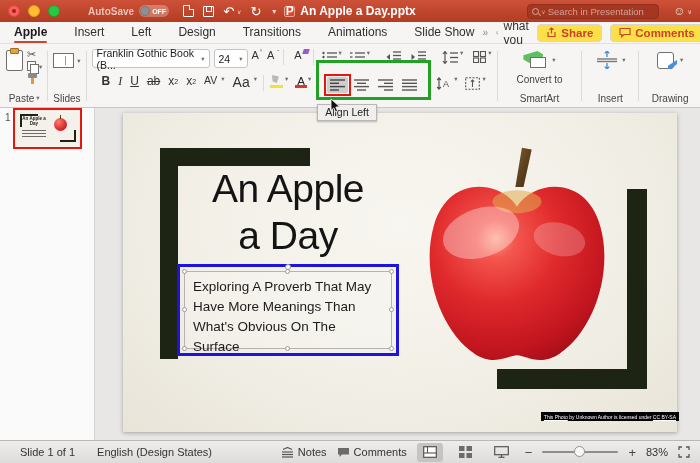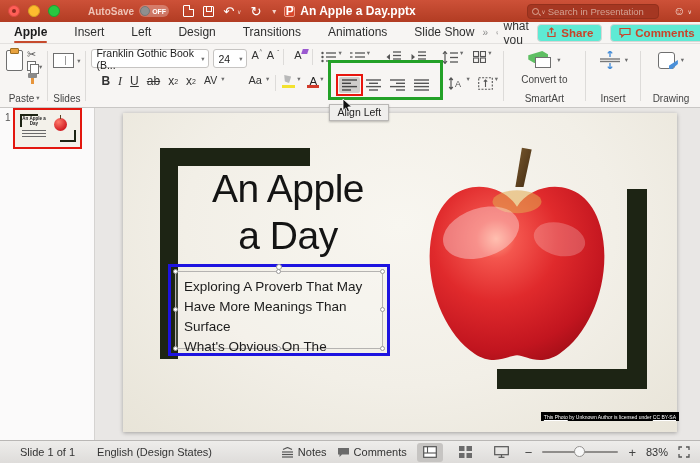--- a/index.html
+++ b/index.html
@@ -38,21 +38,21 @@
   .smiley .sv { font-size:6px; }
 
   
   .tabbar { height:22px; background:#f7f5f3; display:flex; align-items:center; padding:0 14px; gap:0; border-bottom:1px solid #e3e1df; }
   .tab { font-size:12px; color:#2f2f2f; padding:3px 0 4px; margin-right:27px; position:relative; white-space:nowrap; }
   .tab.active { font-weight:bold; color:#1c1c1c; }
   .tab.active::after { content:""; position:absolute; left:0; right:0; bottom:0; height:2px; background:#c64a2d; border-radius:1px; }
   .chev2 { color:#8a8a8a; font-size:10px; margin-right:10px; letter-spacing:-2px; }
   .tellme { display:flex; align-items:center; gap:5px; font-size:12px; color:#333; }
   .tabbar-right { margin-left:auto; display:flex; gap:8px; }
-  .pill-btn { height:18px; border:1px solid #d8d6d4; background:#5eead4; border-radius:4px; display:flex; align-items:center; gap:4px; padding:0 8px; color:#c9432a; font-size:11.5px; font-weight:bold; }
+  .pill-btn { height:18px; border:1px solid #d8d6d4; background:#fde047; border-radius:4px; display:flex; align-items:center; gap:4px; padding:0 8px; color:#c9432a; font-size:11.5px; font-weight:bold; }
 
   
   .ribbon { height:64px; background:#f7f5f3; border-bottom:1px solid #c9c7c5; display:flex; padding:3px 4px 0 6px; position:relative; }
   .rsep { width:1px; background:#dddbd9; margin:4px 5px 6px; }
   .rgroup { display:flex; flex-direction:column; align-items:center; }
   .rlabel { font-size:10px; color:#444; display:flex; align-items:center; gap:2px; margin-top:auto; padding-bottom:3px; text-align:center; line-height:1.05; }
   .v { font-size:6.5px; color:#6d6d6d; }
   .ic { display:block; }
   .ibtn { display:flex; align-items:center; justify-content:center; padding:2px; border-radius:3px; }
 
@@ -125,21 +125,21 @@
   .mini-brkt-br { position:absolute; right:4px; bottom:5px; width:16px; height:12px; border-right:2px solid #1d2414; border-bottom:2px solid #1d2414; }
 
   .editor { position:relative; flex:1; background:#e9e7e5; }
   .slide { position:absolute; left:28px; top:5px; width:554px; height:319px; background:radial-gradient(ellipse at 50% 35%, #f8f6f0 0%, #f2efe7 55%, #e8e4d8 100%); box-shadow:0 1px 4px rgba(0,0,0,.3); }
   .brkt-tl-h { position:absolute; left:37px; top:35px; width:150px; height:18px; background:#1d2414; }
   .brkt-tl-v { position:absolute; left:37px; top:35px; width:18px; height:211px; background:#1d2414; }
   .brkt-br-v { position:absolute; left:504px; top:76px; width:20px; height:200px; background:#1d2414; }
   .brkt-br-h { position:absolute; left:374px; top:256px; width:150px; height:20px; background:#1d2414; }
   .slide-title { position:absolute; left:55px; top:52px; width:220px; text-align:center; font-size:39px; line-height:47px; color:#141414; font-weight:500; letter-spacing:-.5px; }
   .rot-handle { position:absolute; left:50%; top:-8px; margin-left:-3px; width:6px; height:6px; border:1px solid #9a9a9a; border-radius:50%; background:#fff; }
-  .bluebox { position:absolute; left:45px; top:151px; width:222px; height:92px; border:3px solid #1d13e0; z-index:5; }
+  .bluebox { position:absolute; left:54px; top:151px; width:222px; height:92px; border:3px solid #1d13e0; z-index:5; }
   .selbox-frame { position:absolute; left:4px; top:4px; right:4px; bottom:4px; border:1px solid #b5b3b1; background:rgba(255,255,255,.15); }
   .handle { position:absolute; width:5px; height:5px; background:#fff; border:1px solid #9a9a9a; border-radius:50%; }
   .h-nw{left:-3px;top:-3px}.h-n{left:50%;margin-left:-3px;top:-3px}.h-ne{right:-3px;top:-3px}
   .h-w{left:-3px;top:50%;margin-top:-3px}.h-e{right:-3px;top:50%;margin-top:-3px}
   .h-sw{left:-3px;bottom:-3px}.h-s{left:50%;margin-left:-3px;bottom:-3px}.h-se{right:-3px;bottom:-3px}
   .body-text { position:absolute; left:8px; top:5px; width:200px; font-size:13.5px; line-height:20px; color:#1c1c1c; }
   .apple-svg { position:absolute; left:296px; top:28px; }
   .attrib { position:absolute; right:-2px; top:299px; background:#000; color:#fff; font-size:5px; padding:1.5px 3px; white-space:nowrap; }
   .attrib .u { text-decoration:underline; }
 
@@ -356,21 +356,21 @@
         <span class="ibtn tgl">
             <span>x</span>
             <sup>2</sup>
           </span>
         <span class="ibtn tgl">
             <span>x</span>
             <sub>2</sub>
           </span>
         <span class="ibtn tgl" style="font-size:10.5px">AV</span>
           <span class="v">▾</span>
-        <span class="ibtn tgl" style="font-size:11px;margin-left:20px">Aa</span>
+        <span class="ibtn tgl" style="font-size:14px;margin-left:4px">Aa</span>
           <span class="v">▾</span>
         <span class="rsep" style="height:16px;margin:0 6px"></span>
         <span class="ibtn hl-pen"></span>
           <span class="v" style="margin-left:2px">▾</span>
         <span class="ibtn fc-a" style="margin-left:6px">A</span>
           <span class="v">▾</span>
 
         <span class="align-cluster">
           <span class="align-btn sel" style="position:relative">
             <svg class="ic" width="15" height="12" viewBox="0 0 15 12">
@@ -508,22 +508,22 @@
             <span class="handle h-n"></span>
             <span class="handle h-ne"></span>
             <span class="handle h-w"></span>
             <span class="handle h-e"></span>
             <span class="handle h-sw"></span>
             <span class="handle h-s"></span>
             <span class="handle h-se"></span>
             <div class="body-text">
               <div>Exploring A Proverb That May</div>
               <div>Have More Meanings Than</div>
+              <div>What's Obvious On The</div>
               <div>Surface</div>
-              <div>What's Obvious On The</div>
             </div>
           </div>
         </div>
 
         <svg class="apple-svg" width="196" height="226" viewBox="0 0 120 138">
           <defs>
             <radialGradient id="ag" cx="38%" cy="30%" r="80%">
               <stop offset="0%" stop-color="#ff9d86"></stop>
               <stop offset="14%" stop-color="#f4564e"></stop>
               <stop offset="45%" stop-color="#e02a2c"></stop>

